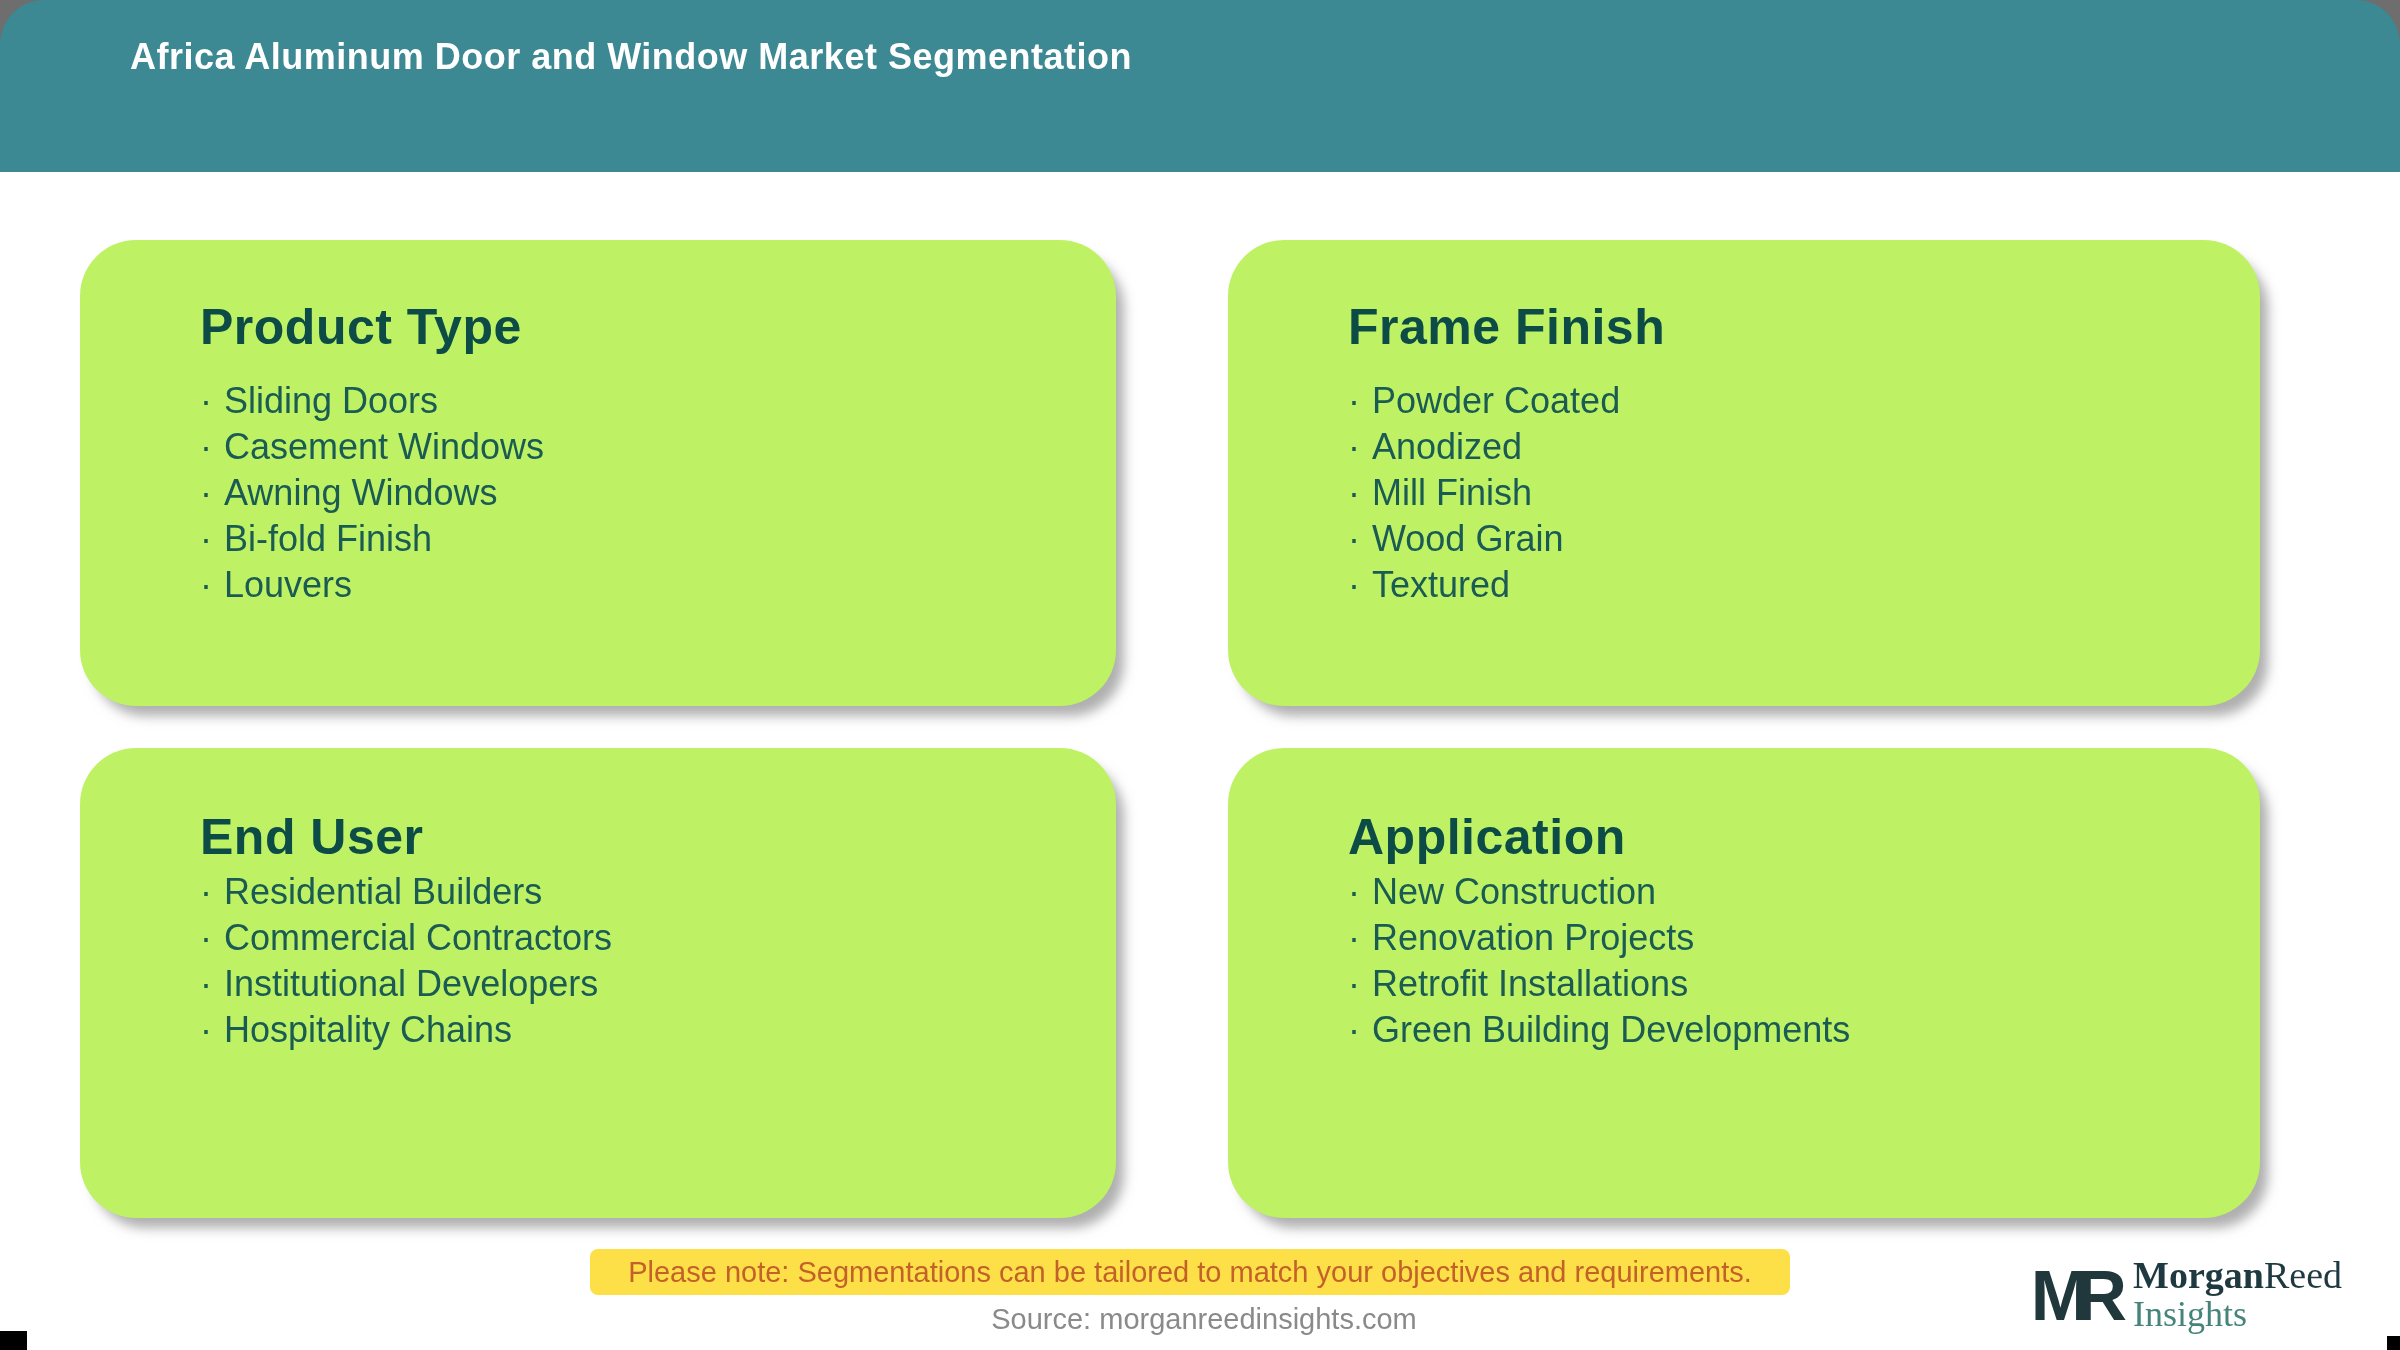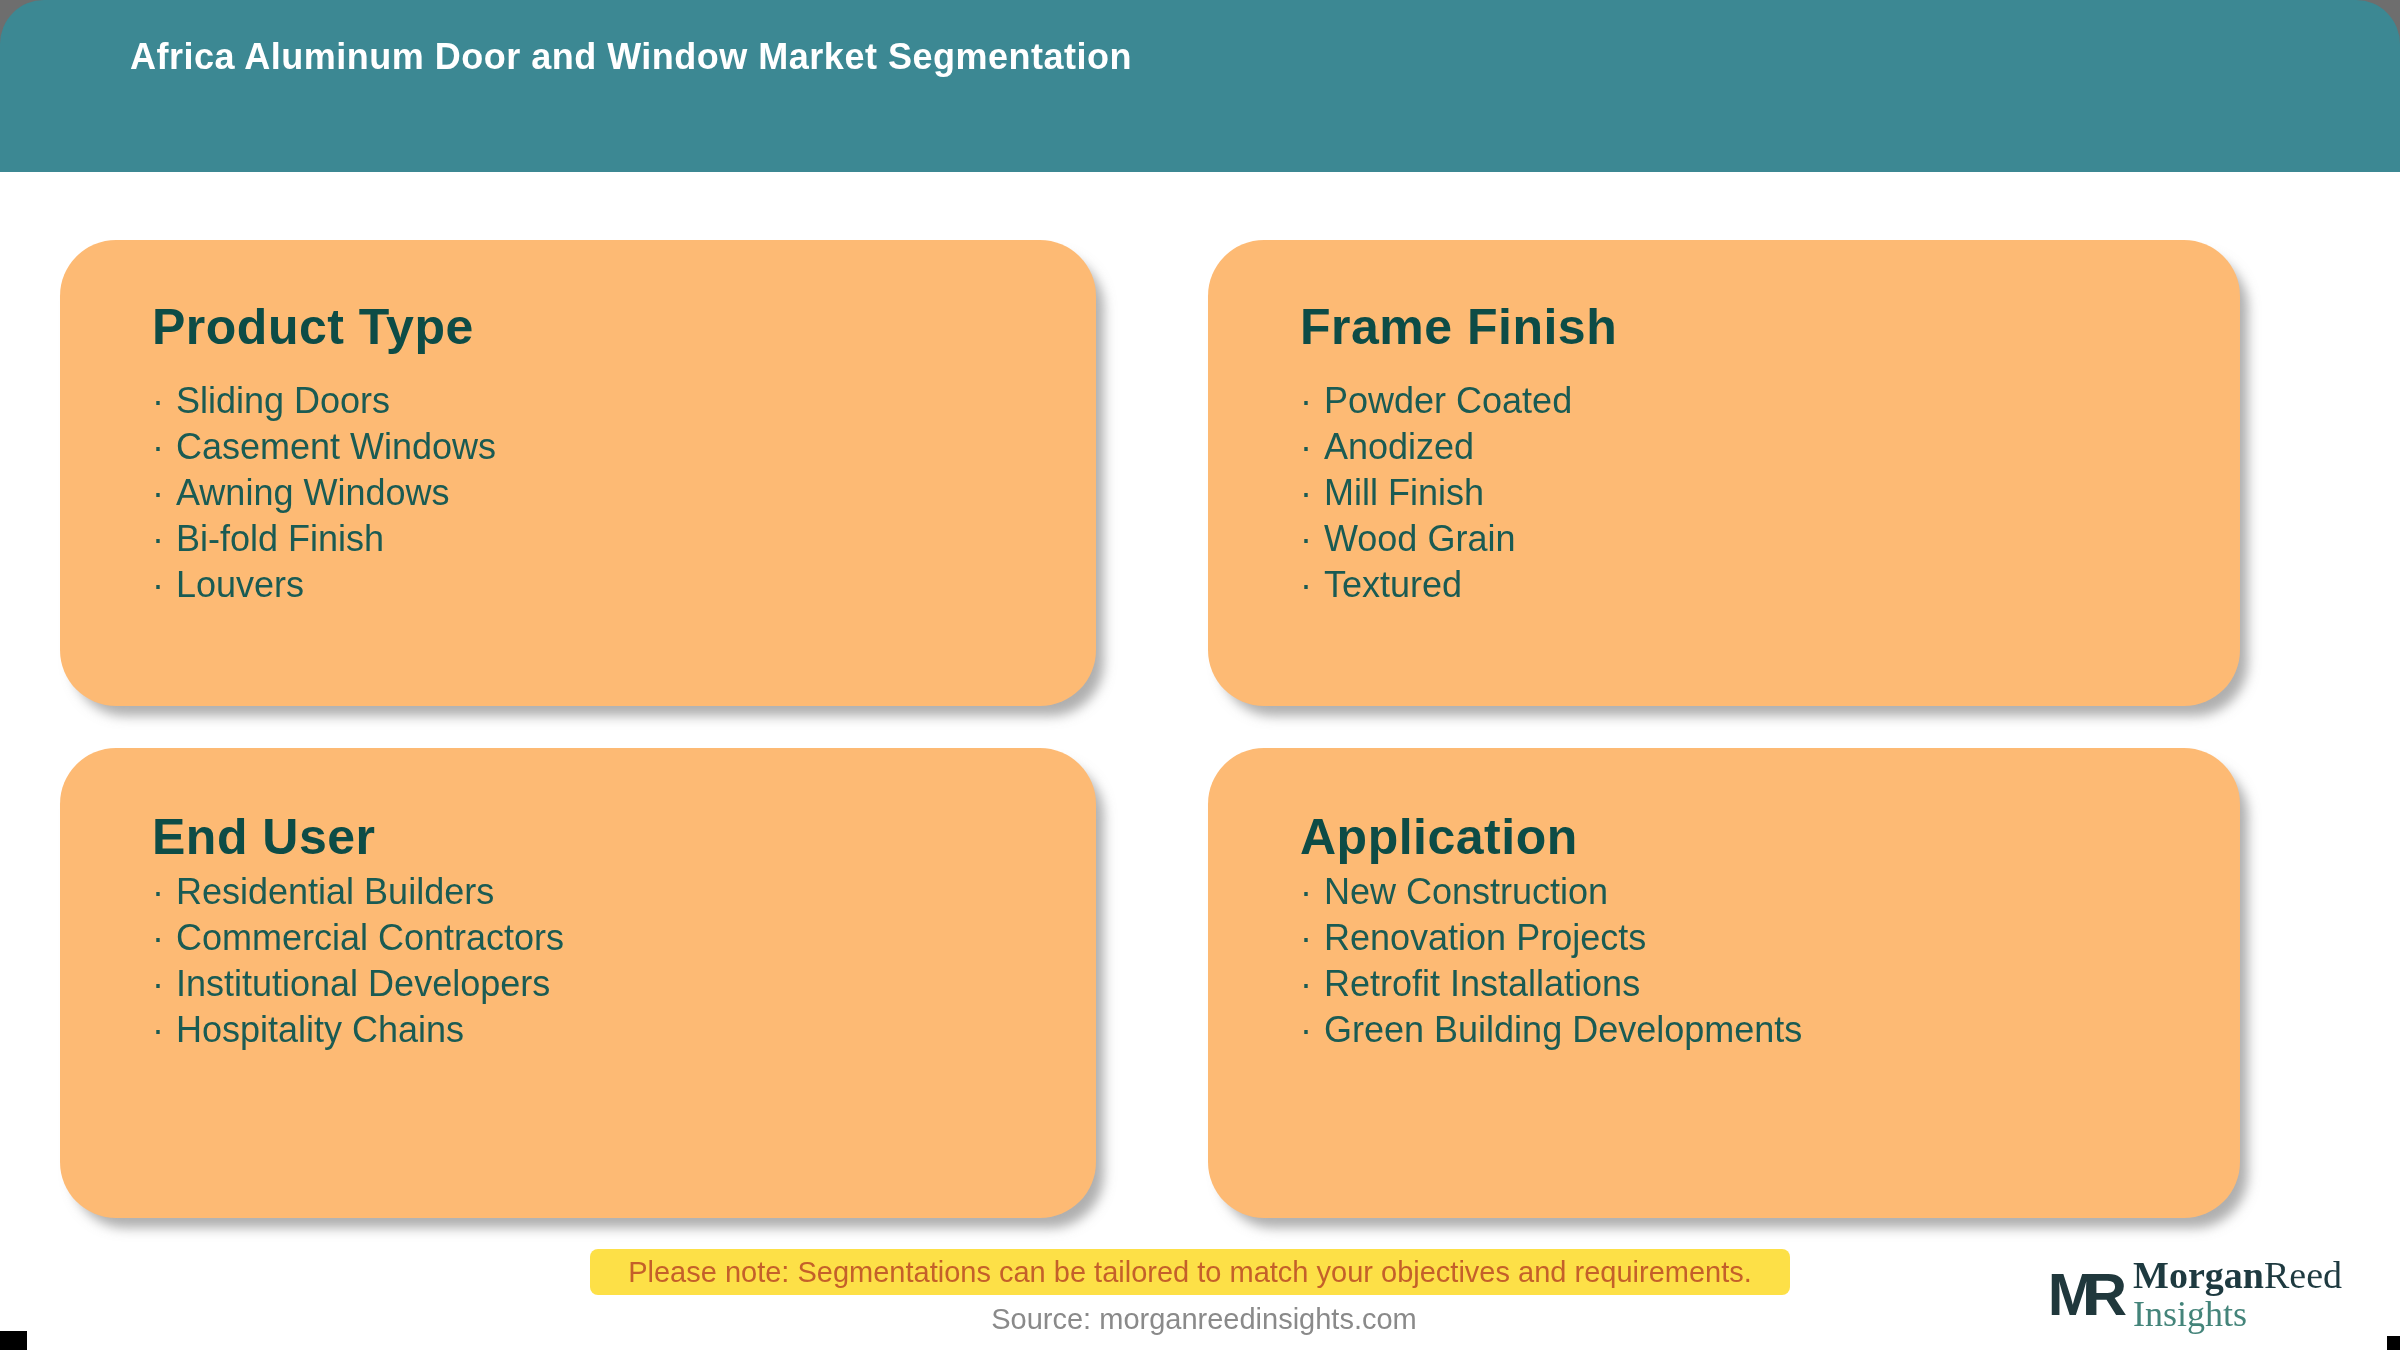--- a/index.html
+++ b/index.html
@@ -34,25 +34,26 @@
     margin: 0;
     color: #ffffff;
     font-size: 36px;
     font-weight: 700;
     letter-spacing: 0.5px;
     white-space: nowrap;
   }
 
   .card {
     position: absolute;
-    background: #fdba74;
+    background: #bef264;
     border-radius: 56px;
     box-shadow: 10px 12px 12px -2px rgba(110,110,110,0.55);
     box-sizing: border-box;
-    padding: 59px 60px 0 92px;
+    padding: 59px 60px 0 120px;
+    margin-left: 20px;
   }
   .card-product-type { left: 60px;   top: 240px; width: 1036px; height: 466px; }
   .card-frame-finish { left: 1208px; top: 240px; width: 1032px; height: 466px; }
   .card-end-user     { left: 60px;   top: 748px; width: 1036px; height: 470px; padding-top: 61px; }
   .card-application  { left: 1208px; top: 748px; width: 1032px; height: 470px; padding-top: 61px; }
 
   .card-title {
     margin: 0 0 21px 0;
     color: #0D4C46;
     font-size: 50px;
@@ -109,21 +110,21 @@
   .brand-logo {
     position: absolute;
     right: 58px;
     bottom: 16px;
     display: flex;
     align-items: center;
     gap: 10px;
   }
   .monogram {
     color: #20383C;
-    font-size: 60px;
+    font-size: 71px;
     font-weight: 700;
     letter-spacing: -14px;
     line-height: 1;
     padding-right: 10px;
   }
   .logo-text { display: flex; flex-direction: column; line-height: 1.05; }
   .logo-name {
     font-family: "Liberation Serif", serif;
     font-size: 38px;
     color: #1E3A40;

